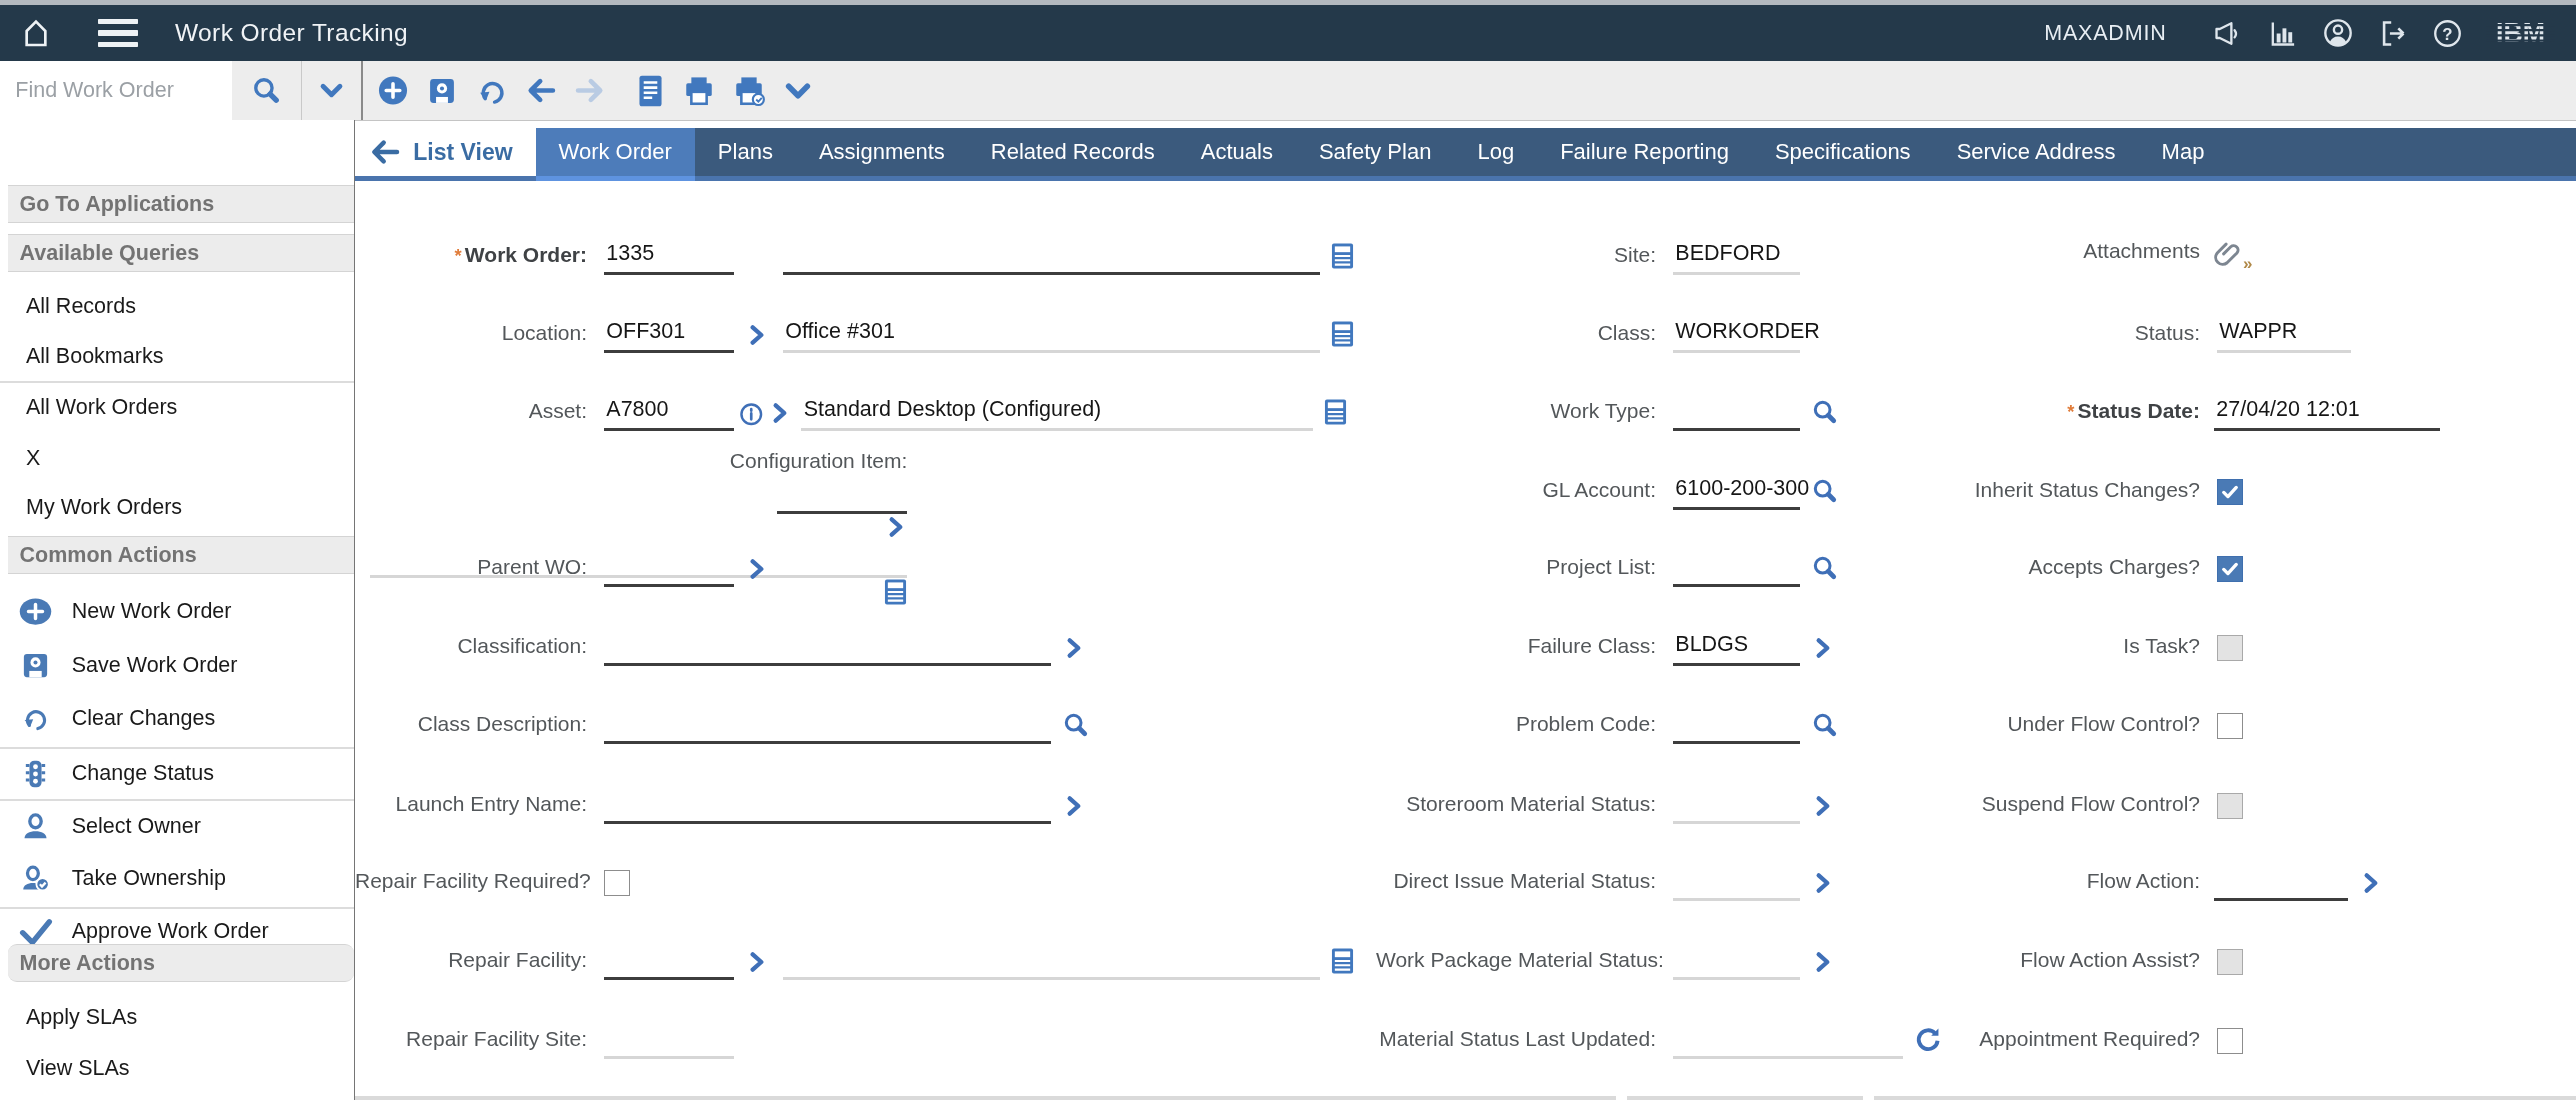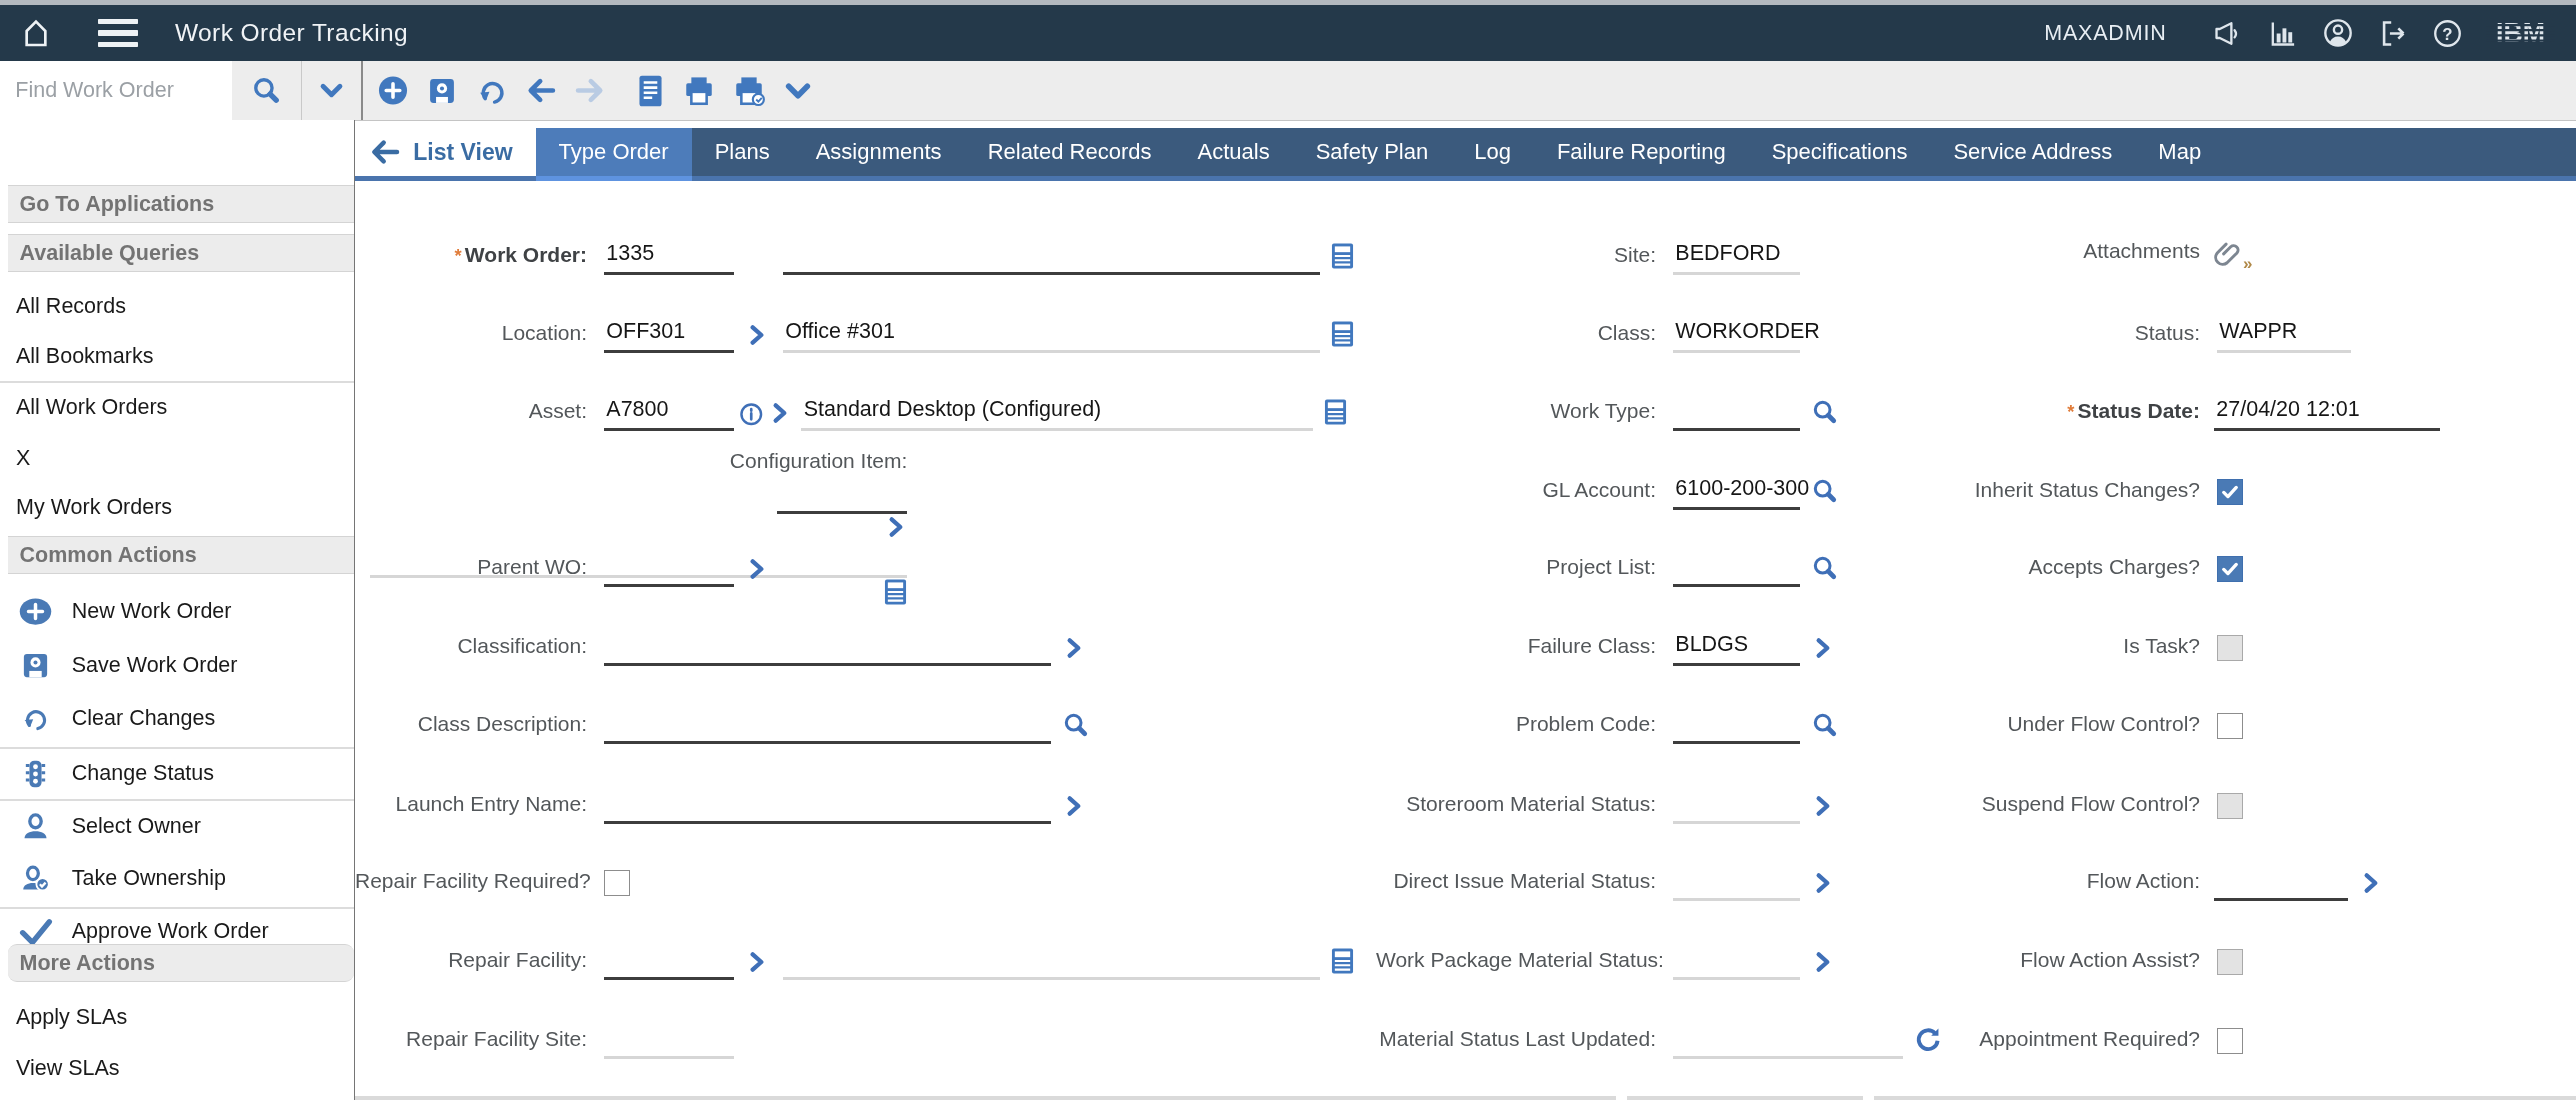--- a/index.html
+++ b/index.html
@@ -33,21 +33,21 @@
            border-right:1.5px solid #757575;box-sizing:border-box;}
   .side-find{position:absolute;left:0;right:0;top:0;height:61px;border-bottom:1.5px solid #d9d9d9;}
   .side-find input{width:100%;height:100%;border:0;outline:0;font-size:21.5px;padding:0 0 0 14px;
                    color:#444;font-family:"Liberation Sans",sans-serif;box-sizing:border-box;}
   .side-find input::placeholder{color:#94989c;}
   .side-head{position:absolute;left:8px;right:0;height:38px;background:#ececec;
              border-top:1.5px solid #d4d4d4;border-bottom:1.5px solid #d4d4d4;display:flex;align-items:center;
              padding-left:11.5px;font-weight:bold;color:#737373;font-size:21.5px;box-sizing:border-box;cursor:pointer;}
   .side-item{position:absolute;left:0;right:0;height:35px;display:flex;align-items:center;
              font-size:21.5px;color:#1a1a1a;cursor:pointer;background:#fff;}
-  .side-item.q{padding-left:16px;}
+  .side-item.q{padding-left:26px;}
   .side-item .aicon{width:35px;margin-left:18.4px;display:flex;justify-content:center;}
   .side-item .alabel{margin-left:18.4px;}
   .side-div{position:absolute;left:0;right:0;height:1.5px;background:#dcdcdc;}
   
   .tabbar{position:absolute;left:355px;top:128px;right:0;height:48px;background:#3b5a7d;
           display:flex;border-bottom:5.4px solid #4a74ad;}
   .backarea{background:#fff;display:flex;align-items:center;gap:12.3px;padding:0 23px 0 14px;
             color:#3a6ca3;font-weight:bold;font-size:23px;cursor:pointer;}
   .tab{display:flex;align-items:center;padding:0 23px;color:#fff;font-size:22px;cursor:pointer;white-space:nowrap;}
   .tab.active{background:#4d7cba;position:relative;}
@@ -321,21 +321,21 @@
   </div>
 
   <div class="tabbar">
     <div class="backarea">
       <svg width="32" height="32" viewBox="0 0 24 24">
           <path d="M21 12 H5 M11 5 l-7 7 7 7" fill="none" stroke="#3a6ca3" stroke-width="3.4" stroke-linecap="round" stroke-linejoin="round"></path>
         </svg>
       <span>List View</span>
     </div>
     <div class="tab active">
-        <span>Type Order</span>
+        <span>Work Order</span>
       </div>
     <div class="tab">
         <span>Plans</span>
       </div>
     <div class="tab">
         <span>Assignments</span>
       </div>
     <div class="tab">
         <span>Related Records</span>
       </div>

